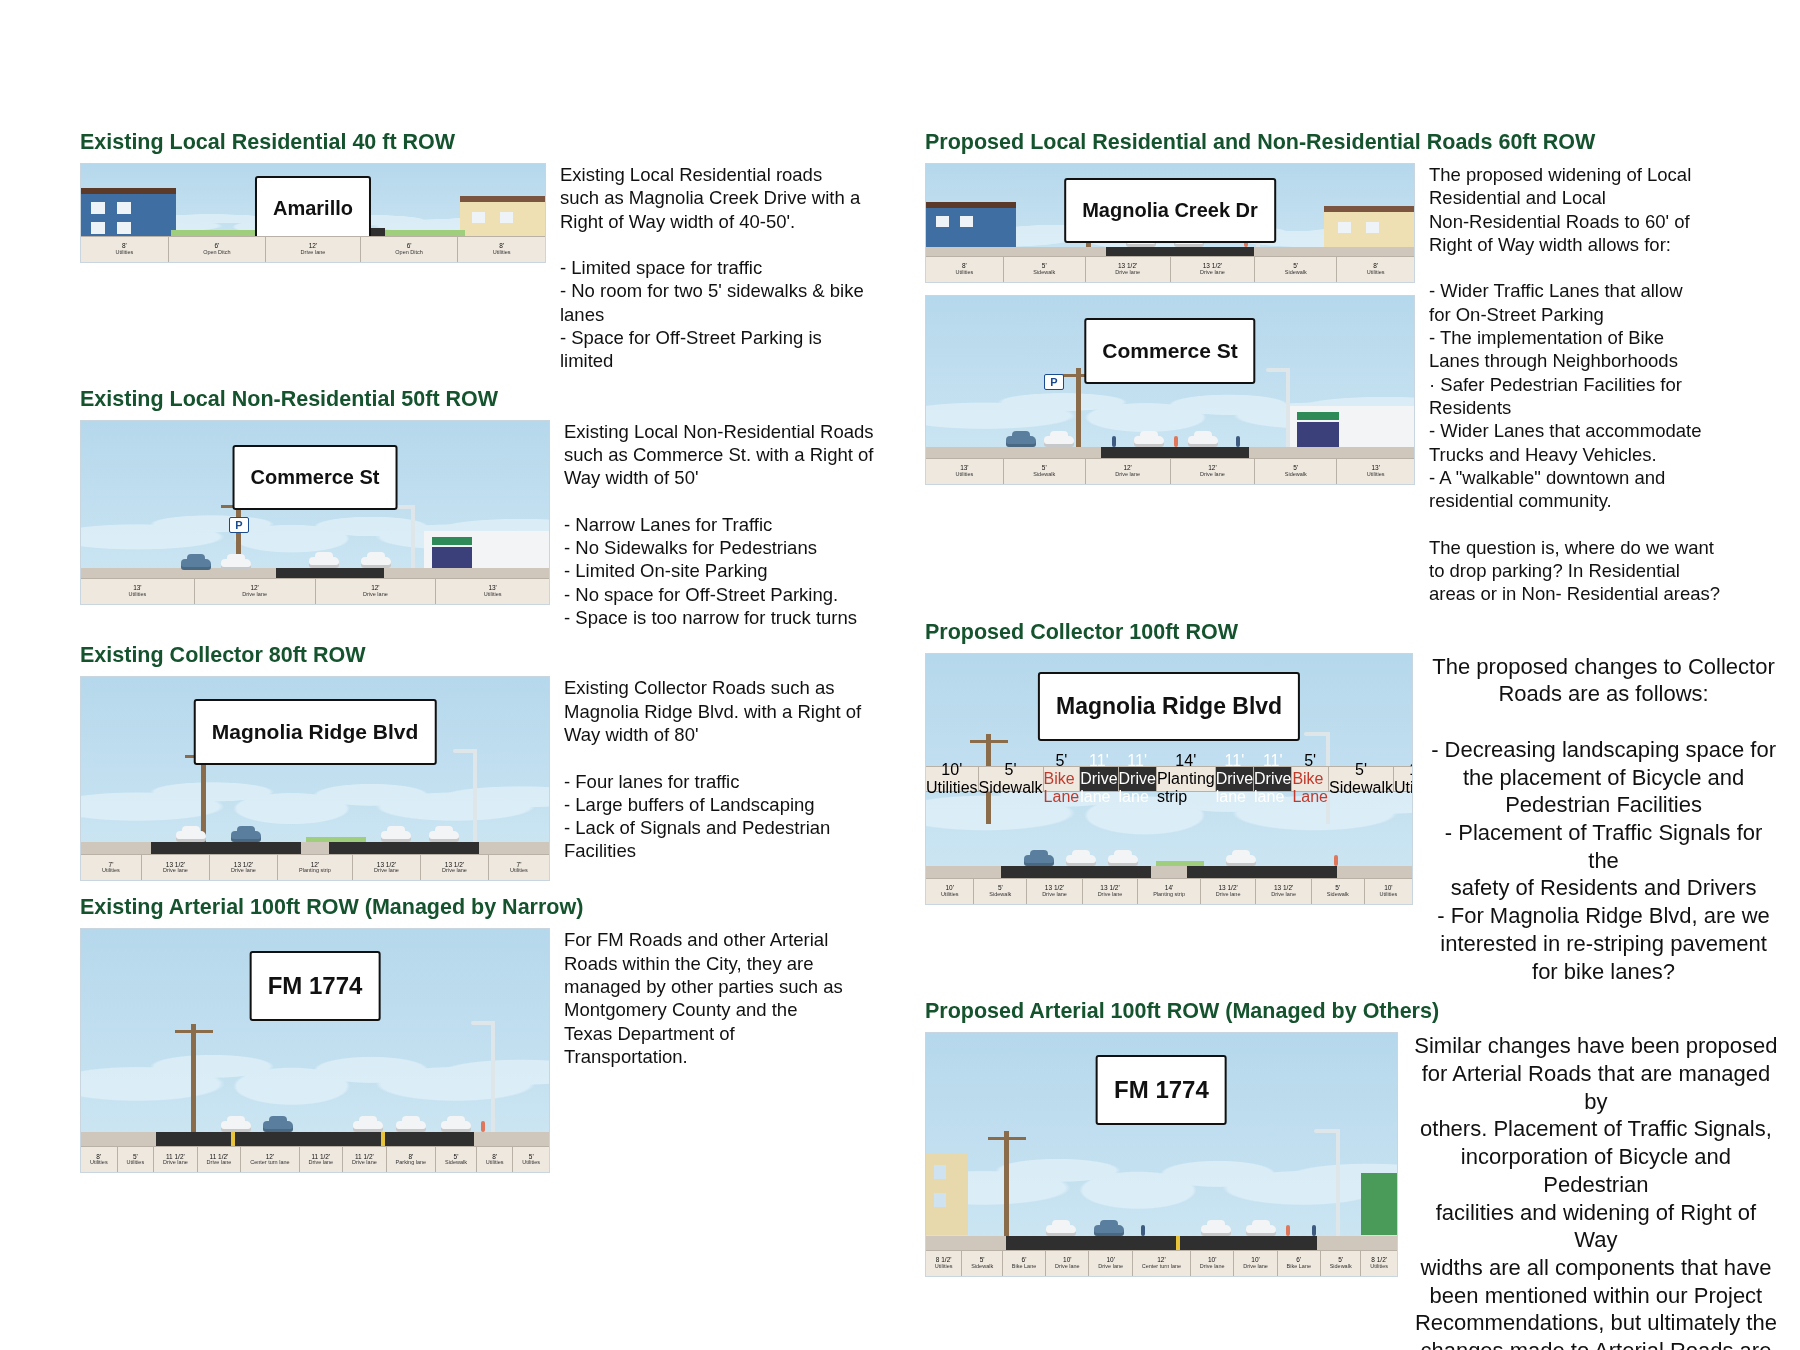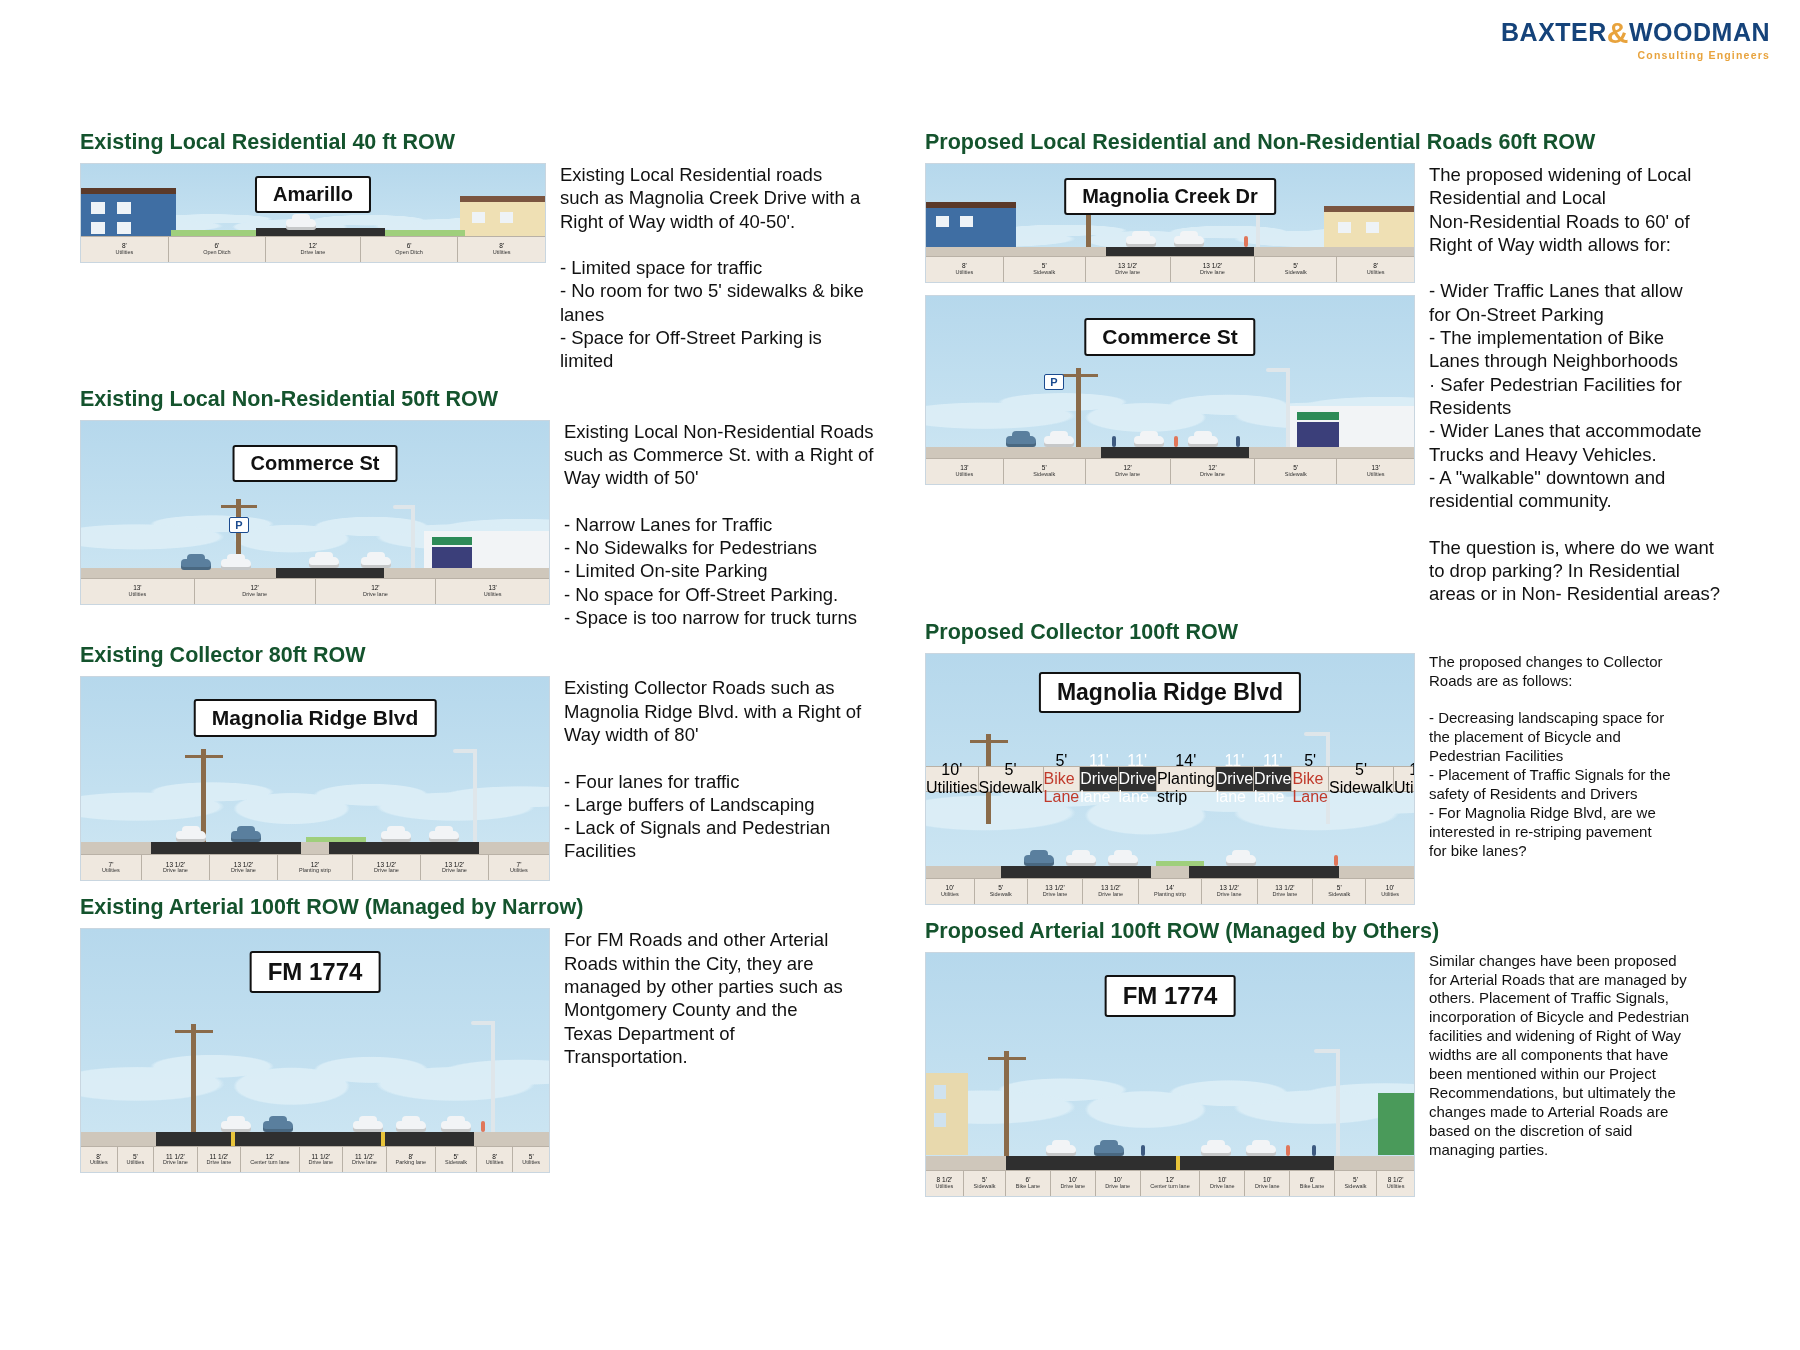--- a/index.html
+++ b/index.html
@@ -62,21 +62,21 @@
   .road {
     position: absolute; background: #2f2f2f;
   }
   .curb { position:absolute; background:#cfc7bb; }
   .grass { position:absolute; background:#9fcf7c; }
 
   
   .plate {
     position: absolute; left: 50%; transform: translateX(-50%);
     background: #fff; border: 2px solid #111; border-radius: 3px;
-    padding: 5px 16px; font-weight: bold; color: #111; white-space: nowrap;
+    padding: 19px 16px; font-weight: bold; color: #111; white-space: nowrap;
   }
 
   
   .dims {
     position: absolute; left: 0; right: 0; bottom: 0;
     display: flex; background: #efe8df; border-top: 1px solid #b9b1a6;
     height: 26px;
   }
   .dims .d {
     flex: 1 1 auto; border-right: 1px solid #b9b1a6;
@@ -104,36 +104,30 @@
     background: inherit; border-radius: 4px 4px 0 0;
   }
   .ped { position:absolute; width:4px; height:11px; background:#e0765a; border-radius:2px; }
   .ped.b { background:#3d5a80; }
 
   
   .body-text {
     font-size: 18.5px; color: #111; line-height: 1.26; white-space: pre-line;
     flex: 1 1 auto;
   }
-  .body-text.small { font-size: 15px; }
+  .body-text.small { font-size: 22px; text-align: center; }
   .gap { height: 14px; }
 
   .divider-space { height: 12px; }
 </style>
 </head>
 <body>
 
 <div class="page">
 
-  <div class="logo">
-    <div class="logo-main">
-      <span>BAXTER</span><span class="logo-amp">&amp;</span><span>WOODMAN</span>
-    </div>
-    <div class="logo-sub">Consulting Engineers</div>
-  </div>
 
 
   <div class="col-left">
 
     <div class="section-head">Existing Local Residential 40 ft ROW</div>
     <div class="row">
       <div class="fig" style="width:470px;height:100px;">
         <div class="sky-clouds"></div>
 
         <div class="bldg" style="left:0;top:24px;width:95px;height:48px;background:#3f6ea3;border-top:6px solid #5b3a2a;">

